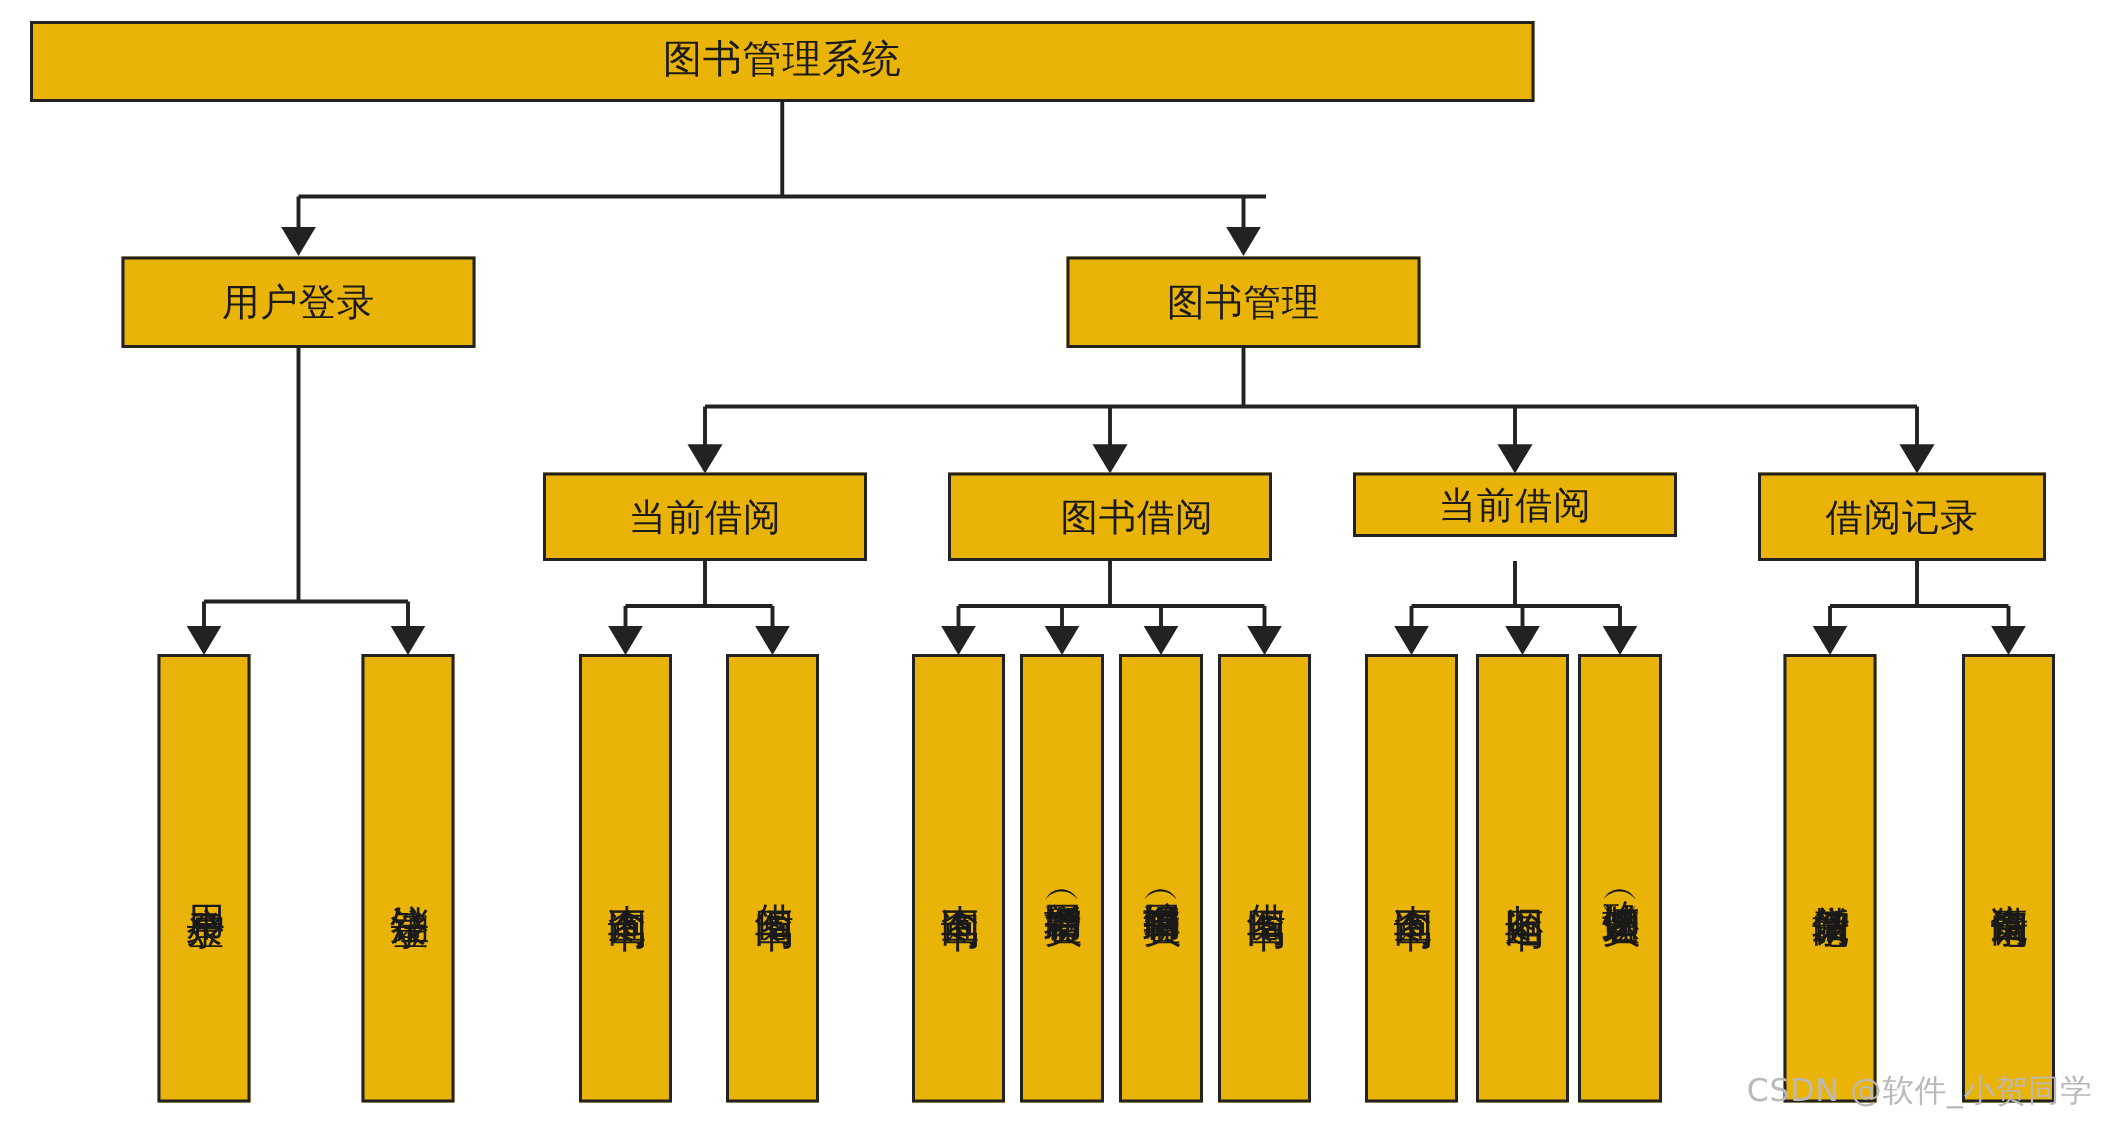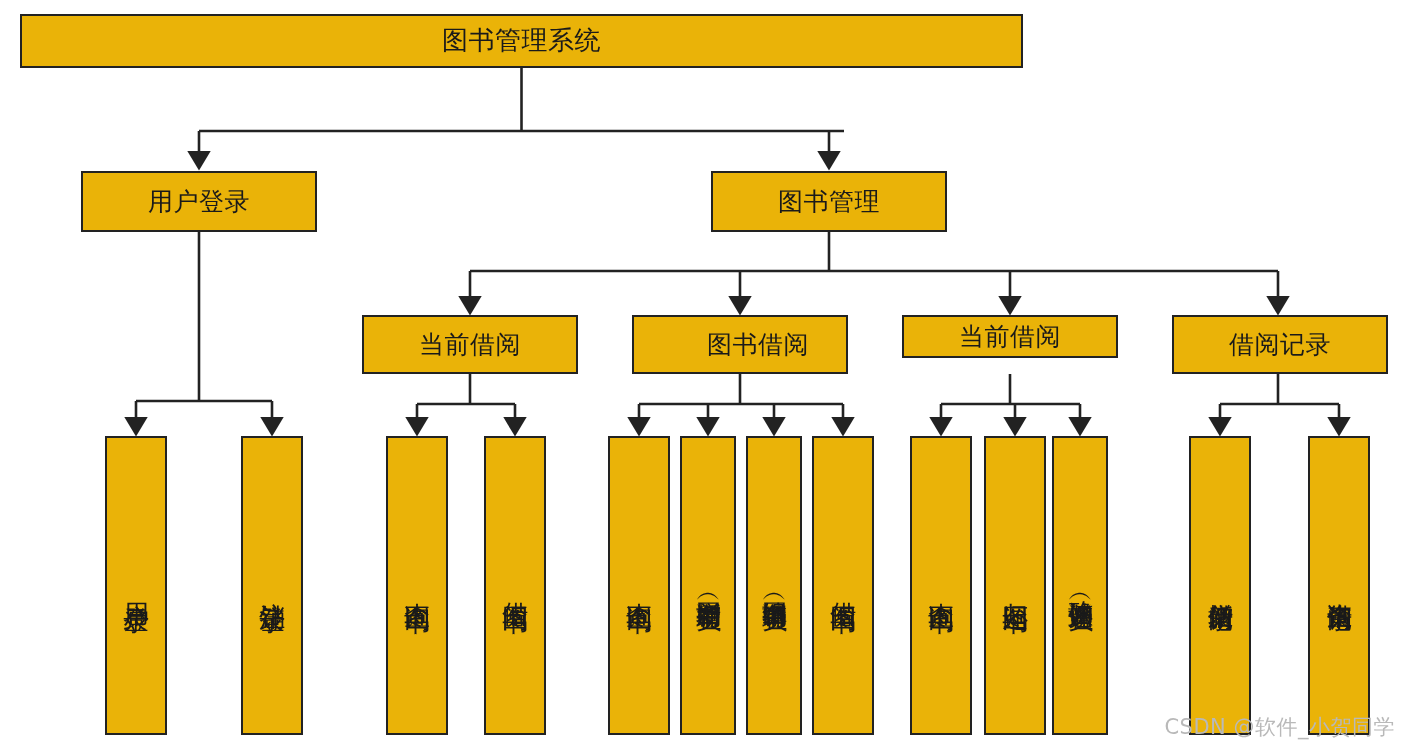--- a/index.html
+++ b/index.html
@@ -145,21 +145,21 @@
 
   <div class="node horiz" id="node-l3-0" style="left: 362px; top: 315px; width: 216px; height: 59px;">
     <span class="label">当前借阅</span>
   </div>
   <div class="node horiz" id="node-l3-1" style="left: 632px; top: 315px; width: 216px; height: 59px; padding-left: 36px;">
     <span class="label">图书借阅</span>
   </div>
   <div class="node horiz" id="node-l3-2" style="left: 902px; top: 315px; width: 216px; height: 43px;">
     <span class="label">当前借阅</span>
   </div>
-  <div class="node horiz" id="node-l3-3" style="left: 1172px; top: 315px; width: 216px; height: 59px;">
+  <div class="node horiz" id="node-l3-3" style="left: 1172px; top: 315px; width: 192px; height: 59px;">
     <span class="label">借阅记录</span>
   </div>
 
   <div class="node vert" id="node-leaf-0" style="left: 105px; top: 436px; width: 62px; height: 299px;">
     <span class="label">用户登录</span>
   </div>
   <div class="node vert" id="node-leaf-1" style="left: 241px; top: 436px; width: 62px; height: 299px;">
     <span class="label">注销登录</span>
   </div>
   <div class="node vert" id="node-leaf-2" style="left: 386px; top: 436px; width: 62px; height: 299px;">

